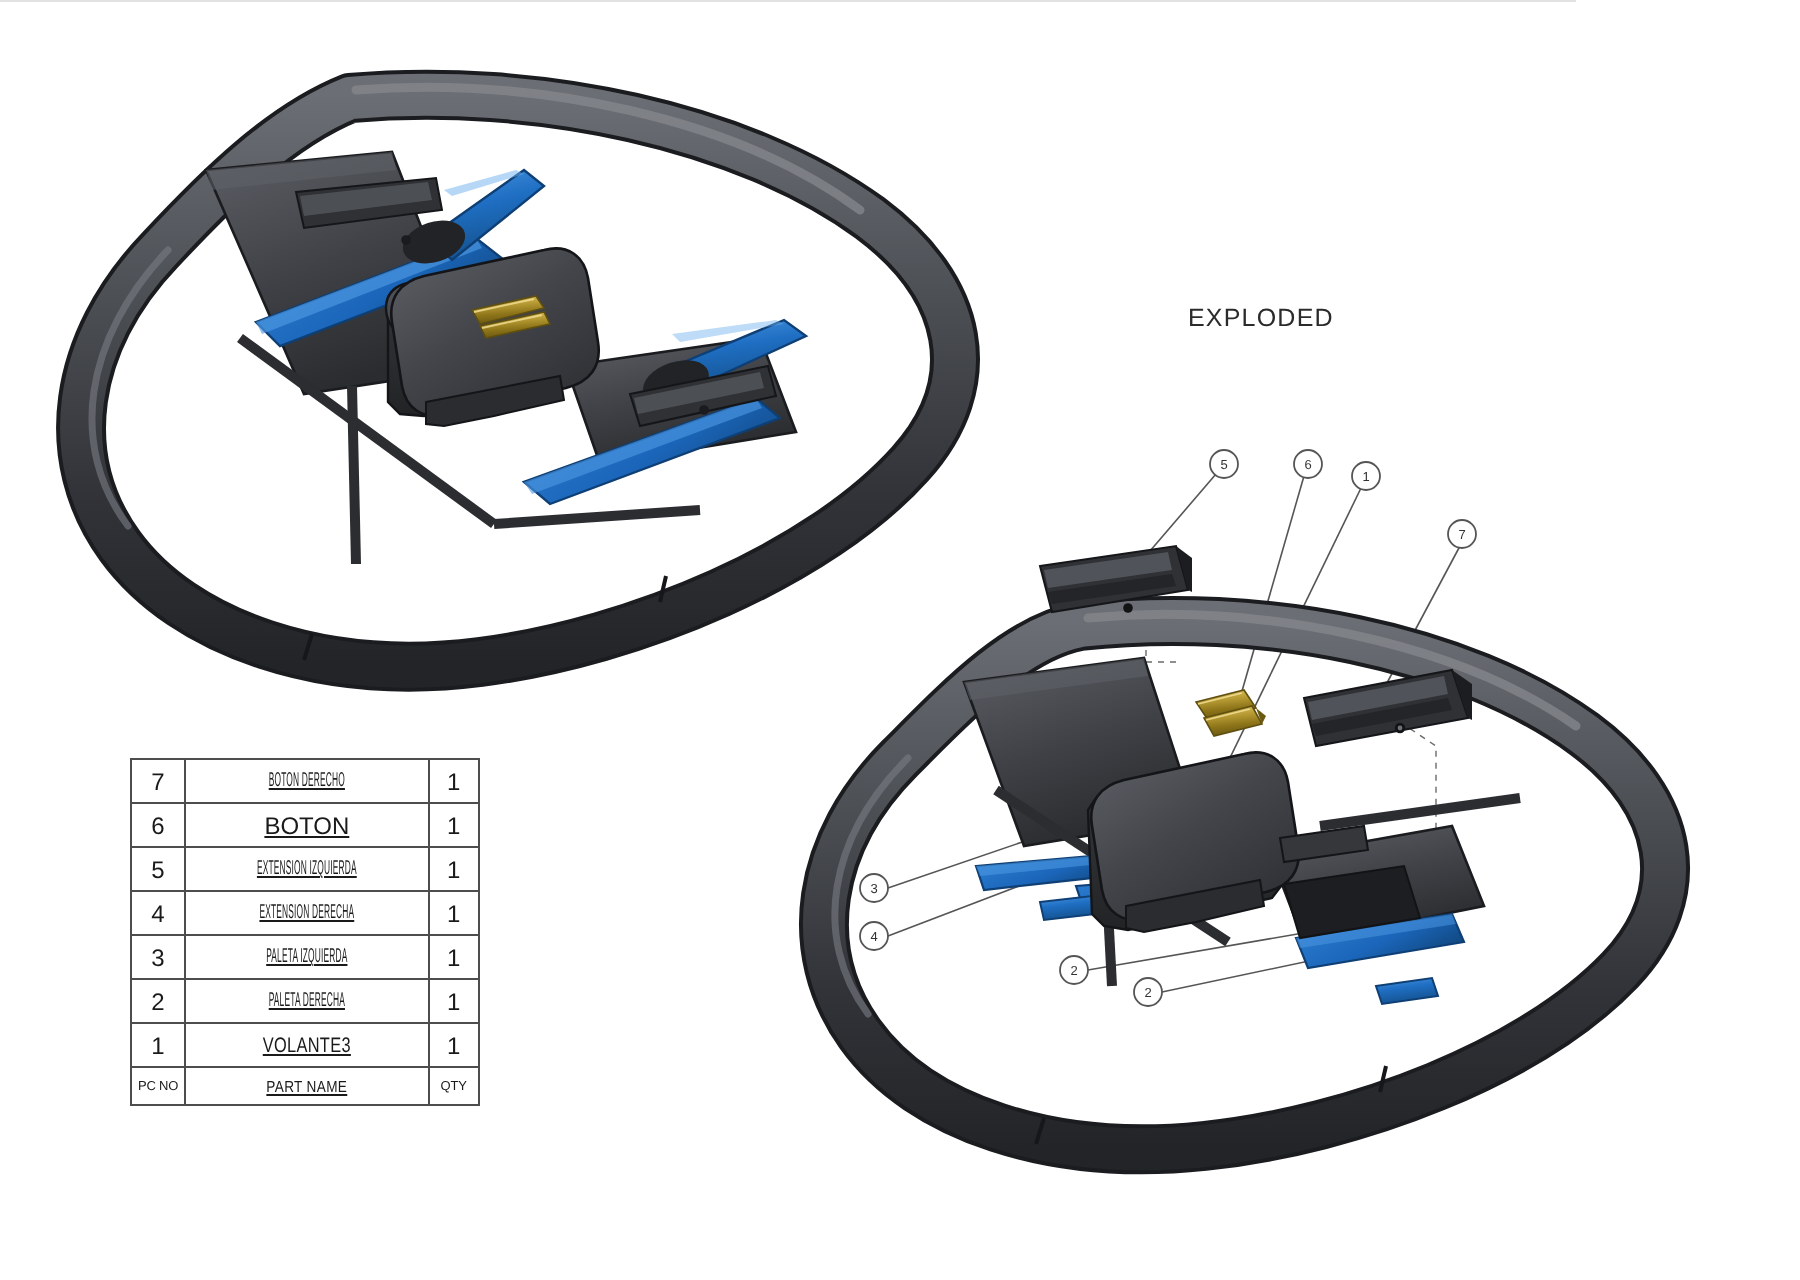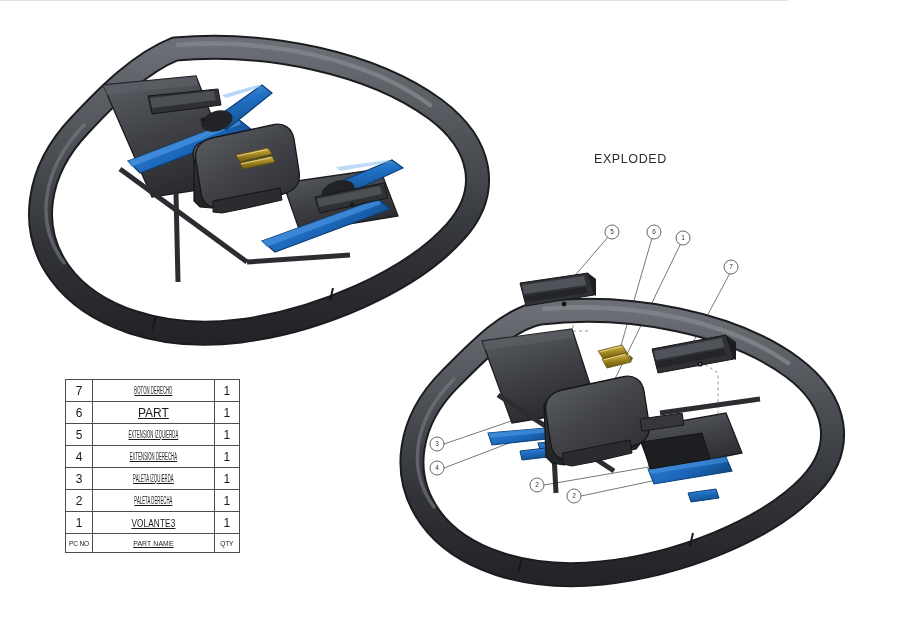--- a/index.html
+++ b/index.html
@@ -372,21 +372,21 @@
         <tr>
           <td class="c-no">7</td>
           <td class="c-name">
             <span class="name-txt">BOTON DERECHO</span>
           </td>
           <td class="c-qty">1</td>
         </tr>
         <tr class="r-logo">
           <td class="c-no">6</td>
           <td class="c-name">
-            <span class="name-txt">PART</span>
+            <span class="name-txt">BOTON</span>
           </td>
           <td class="c-qty">1</td>
         </tr>
         <tr>
           <td class="c-no">5</td>
           <td class="c-name">
             <span class="name-txt">EXTENSION IZQUIERDA</span>
           </td>
           <td class="c-qty">1</td>
         </tr>

